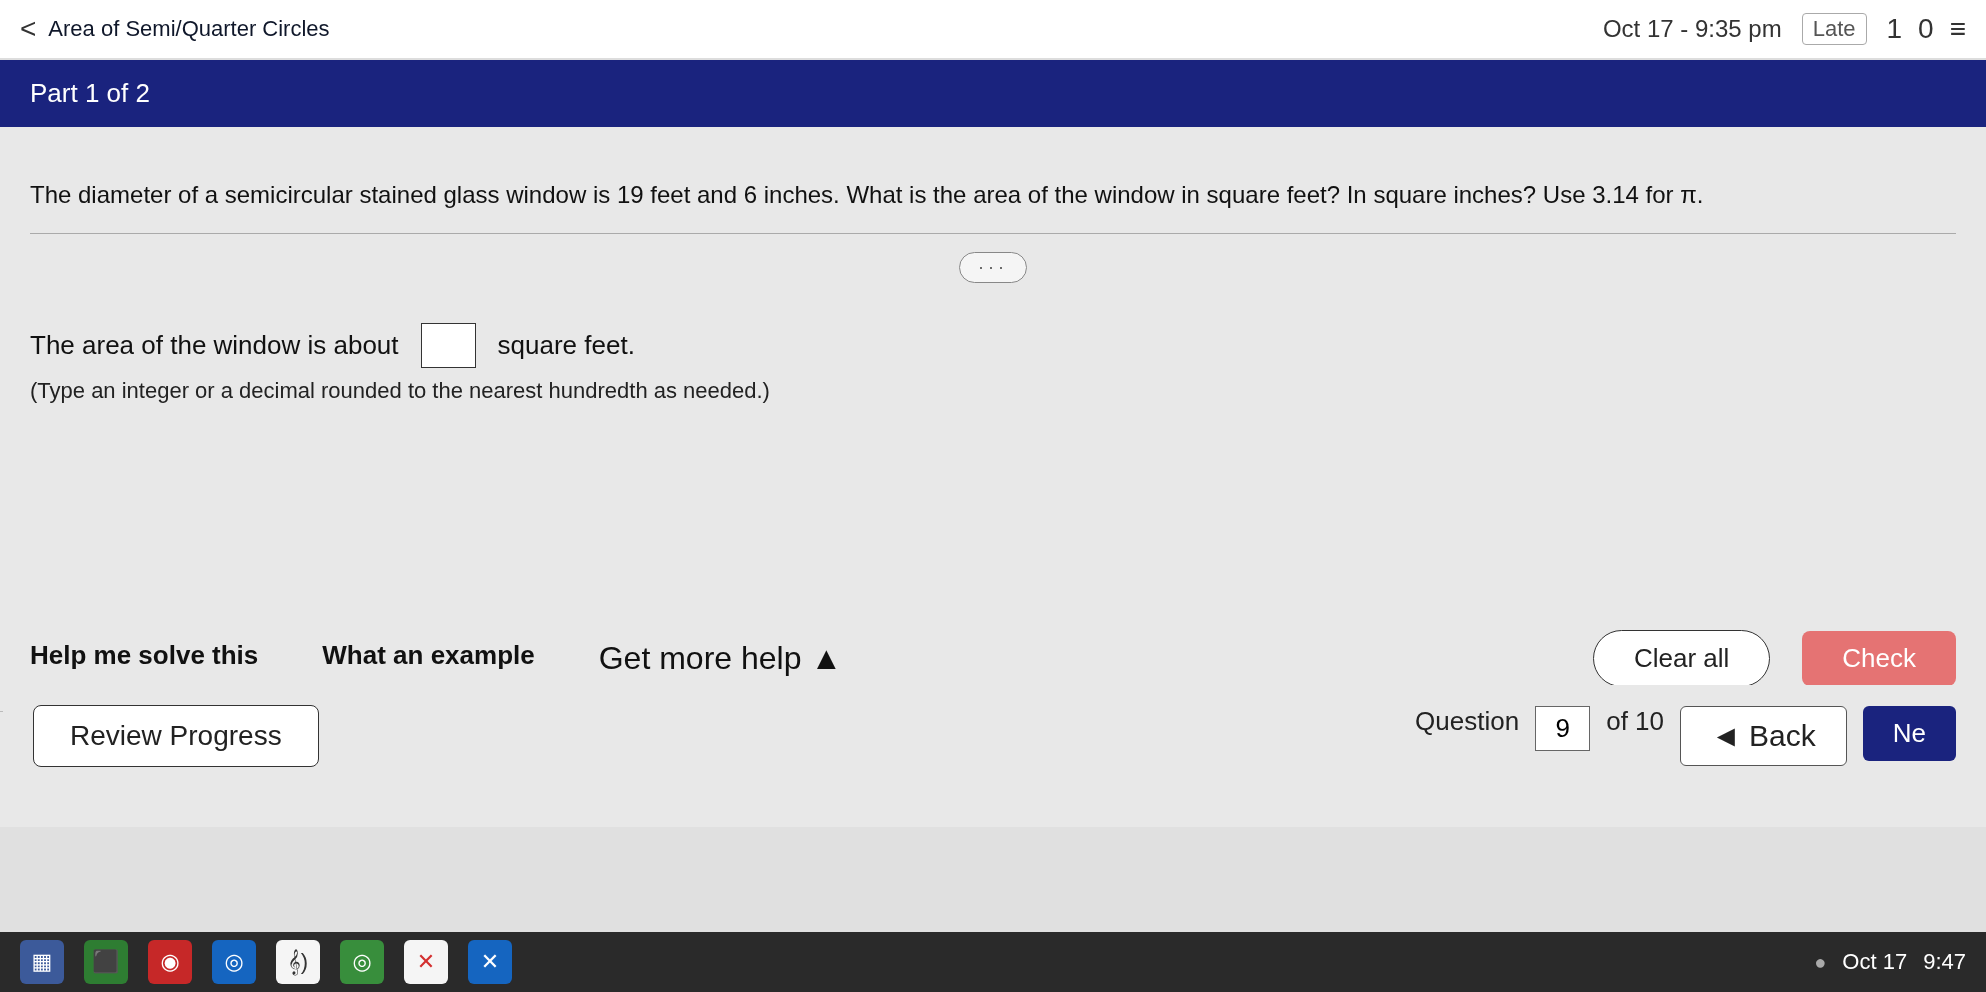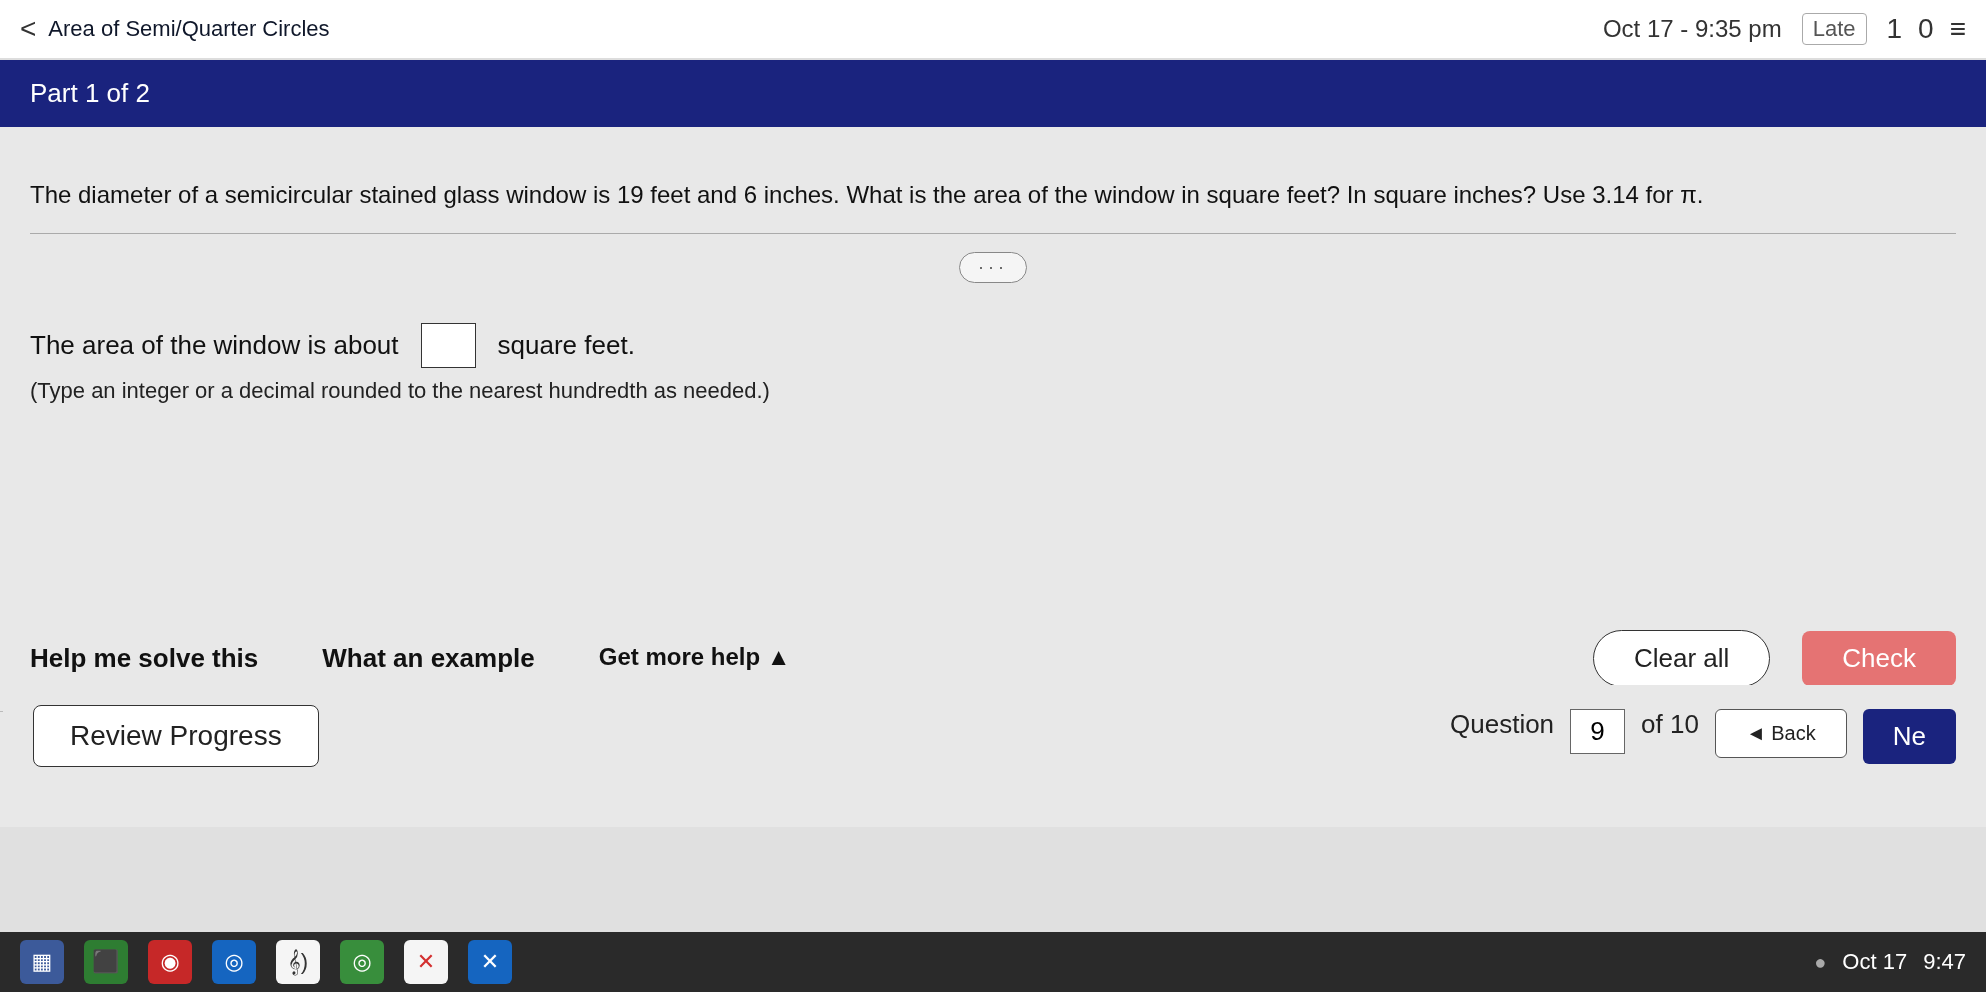--- a/index.html
+++ b/index.html
@@ -151,22 +151,22 @@
       gap: 64px;
     }
     .help-link {
       font-size: 26px;
       font-weight: 700;
       color: #111;
       cursor: pointer;
       text-decoration: none;
     }
     .get-more-help {
-      font-size: 24px;
-      font-weight: 700;
+      font-size: 32px;
+      font-weight: 400;
       color: #111;
       cursor: pointer;
       display: flex;
       align-items: center;
       gap: 6px;
     }
     .right-buttons {
       display: flex;
       align-items: center;
       gap: 16px;
@@ -240,21 +240,21 @@
     }
     .of-total {
       font-size: 26px;
       color: #222;
     }
     .back-btn {
       border: 1.5px solid #555;
       border-radius: 6px;
       padding: 12px 30px;
       background: white;
-      font-size: 20px;
+      font-size: 30px;
       cursor: pointer;
       color: #222;
       display: flex;
       align-items: center;
       gap: 8px;
     }
     .next-btn {
       border-radius: 6px;
       padding: 12px 30px;
       background: #1a237e;

